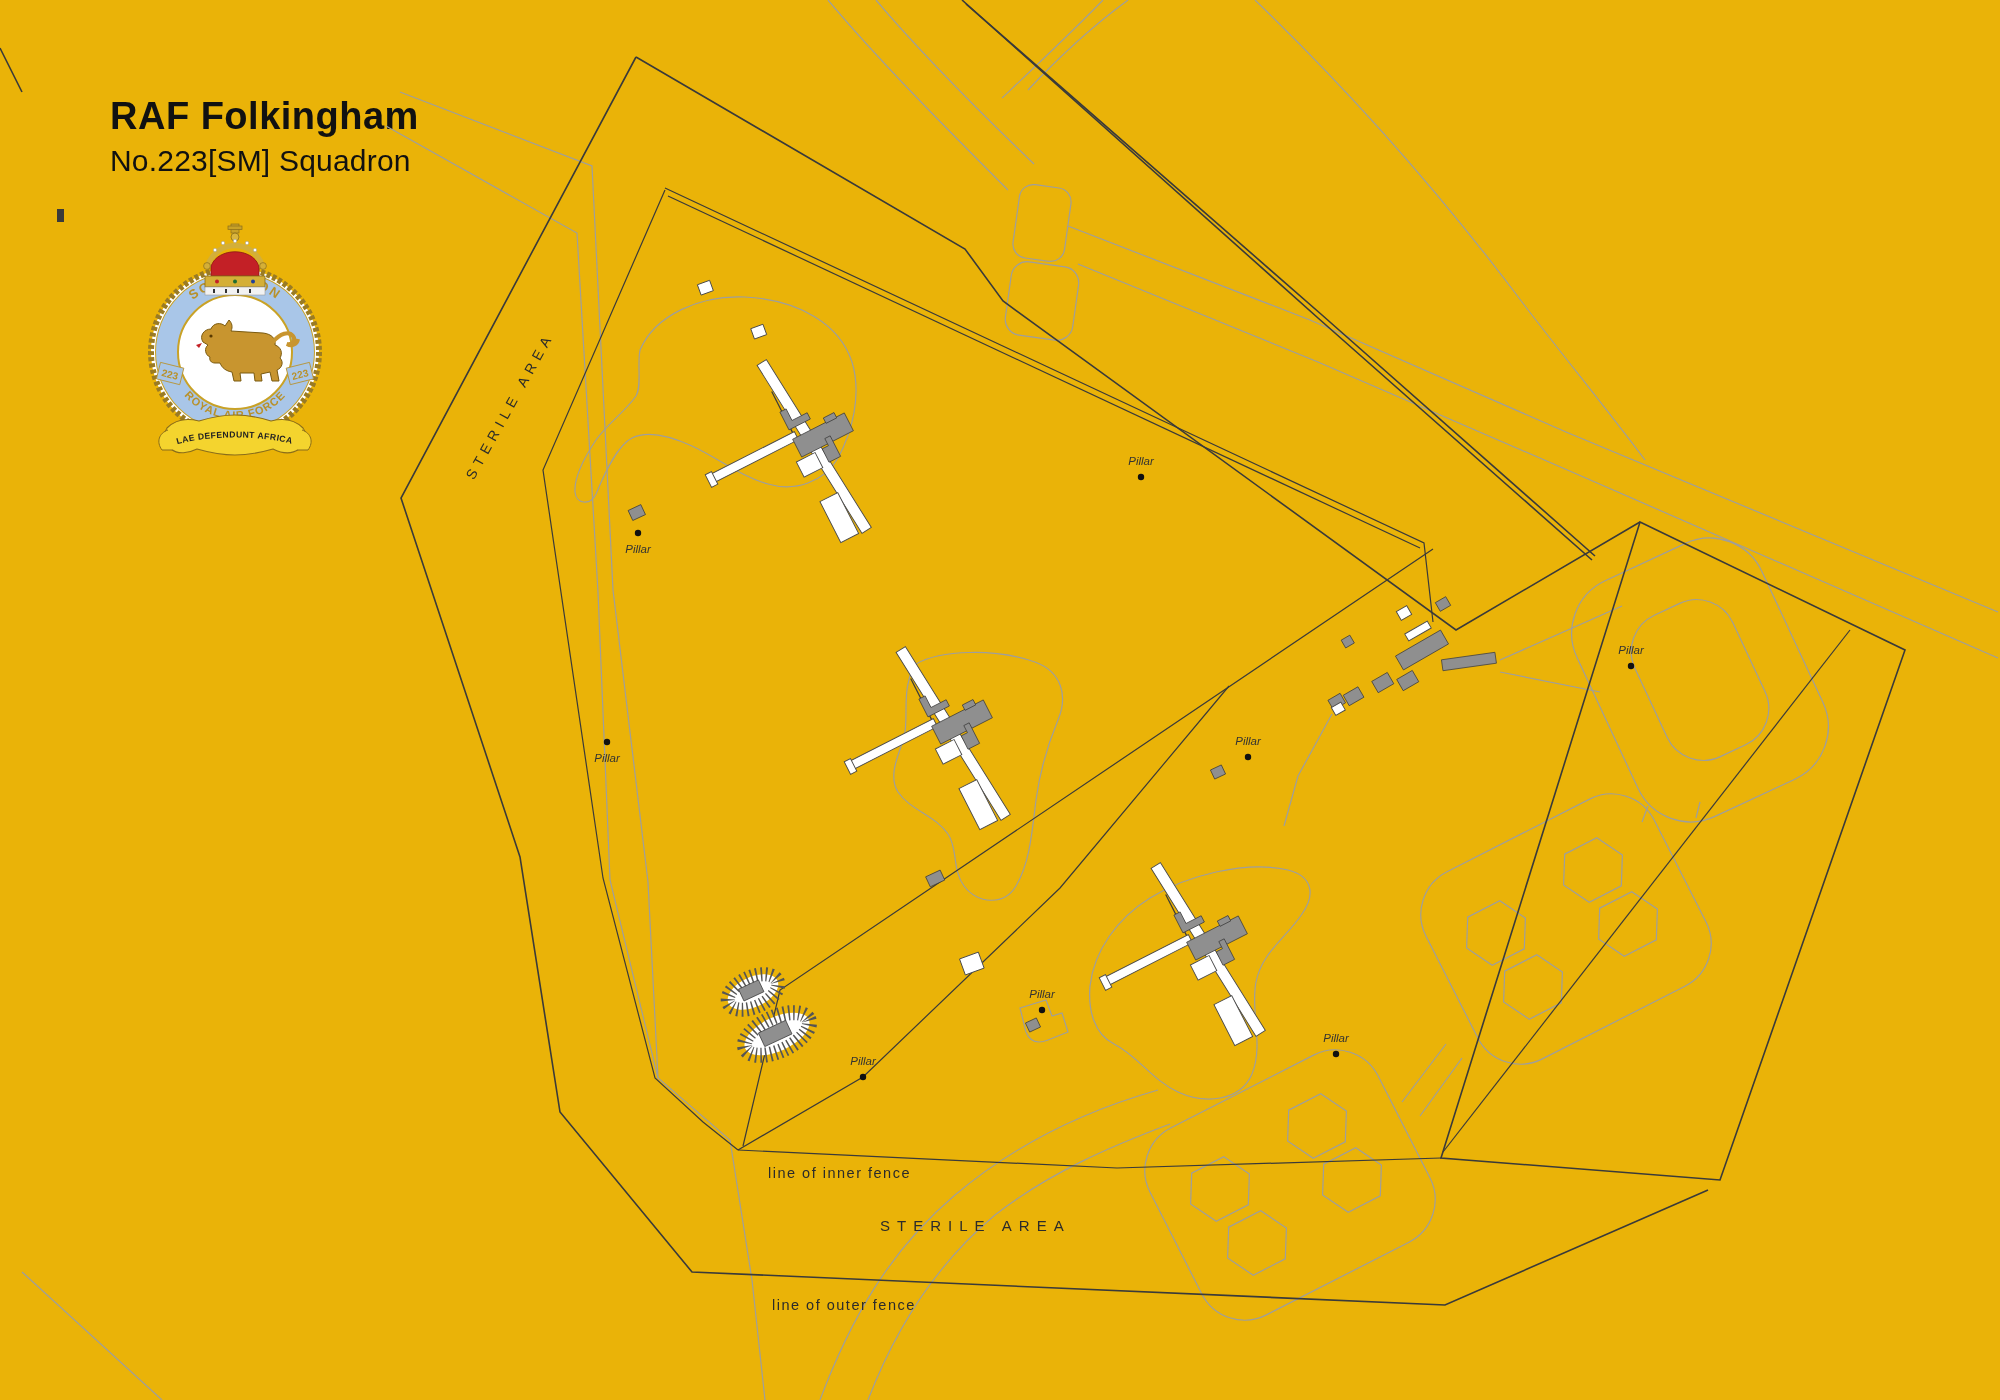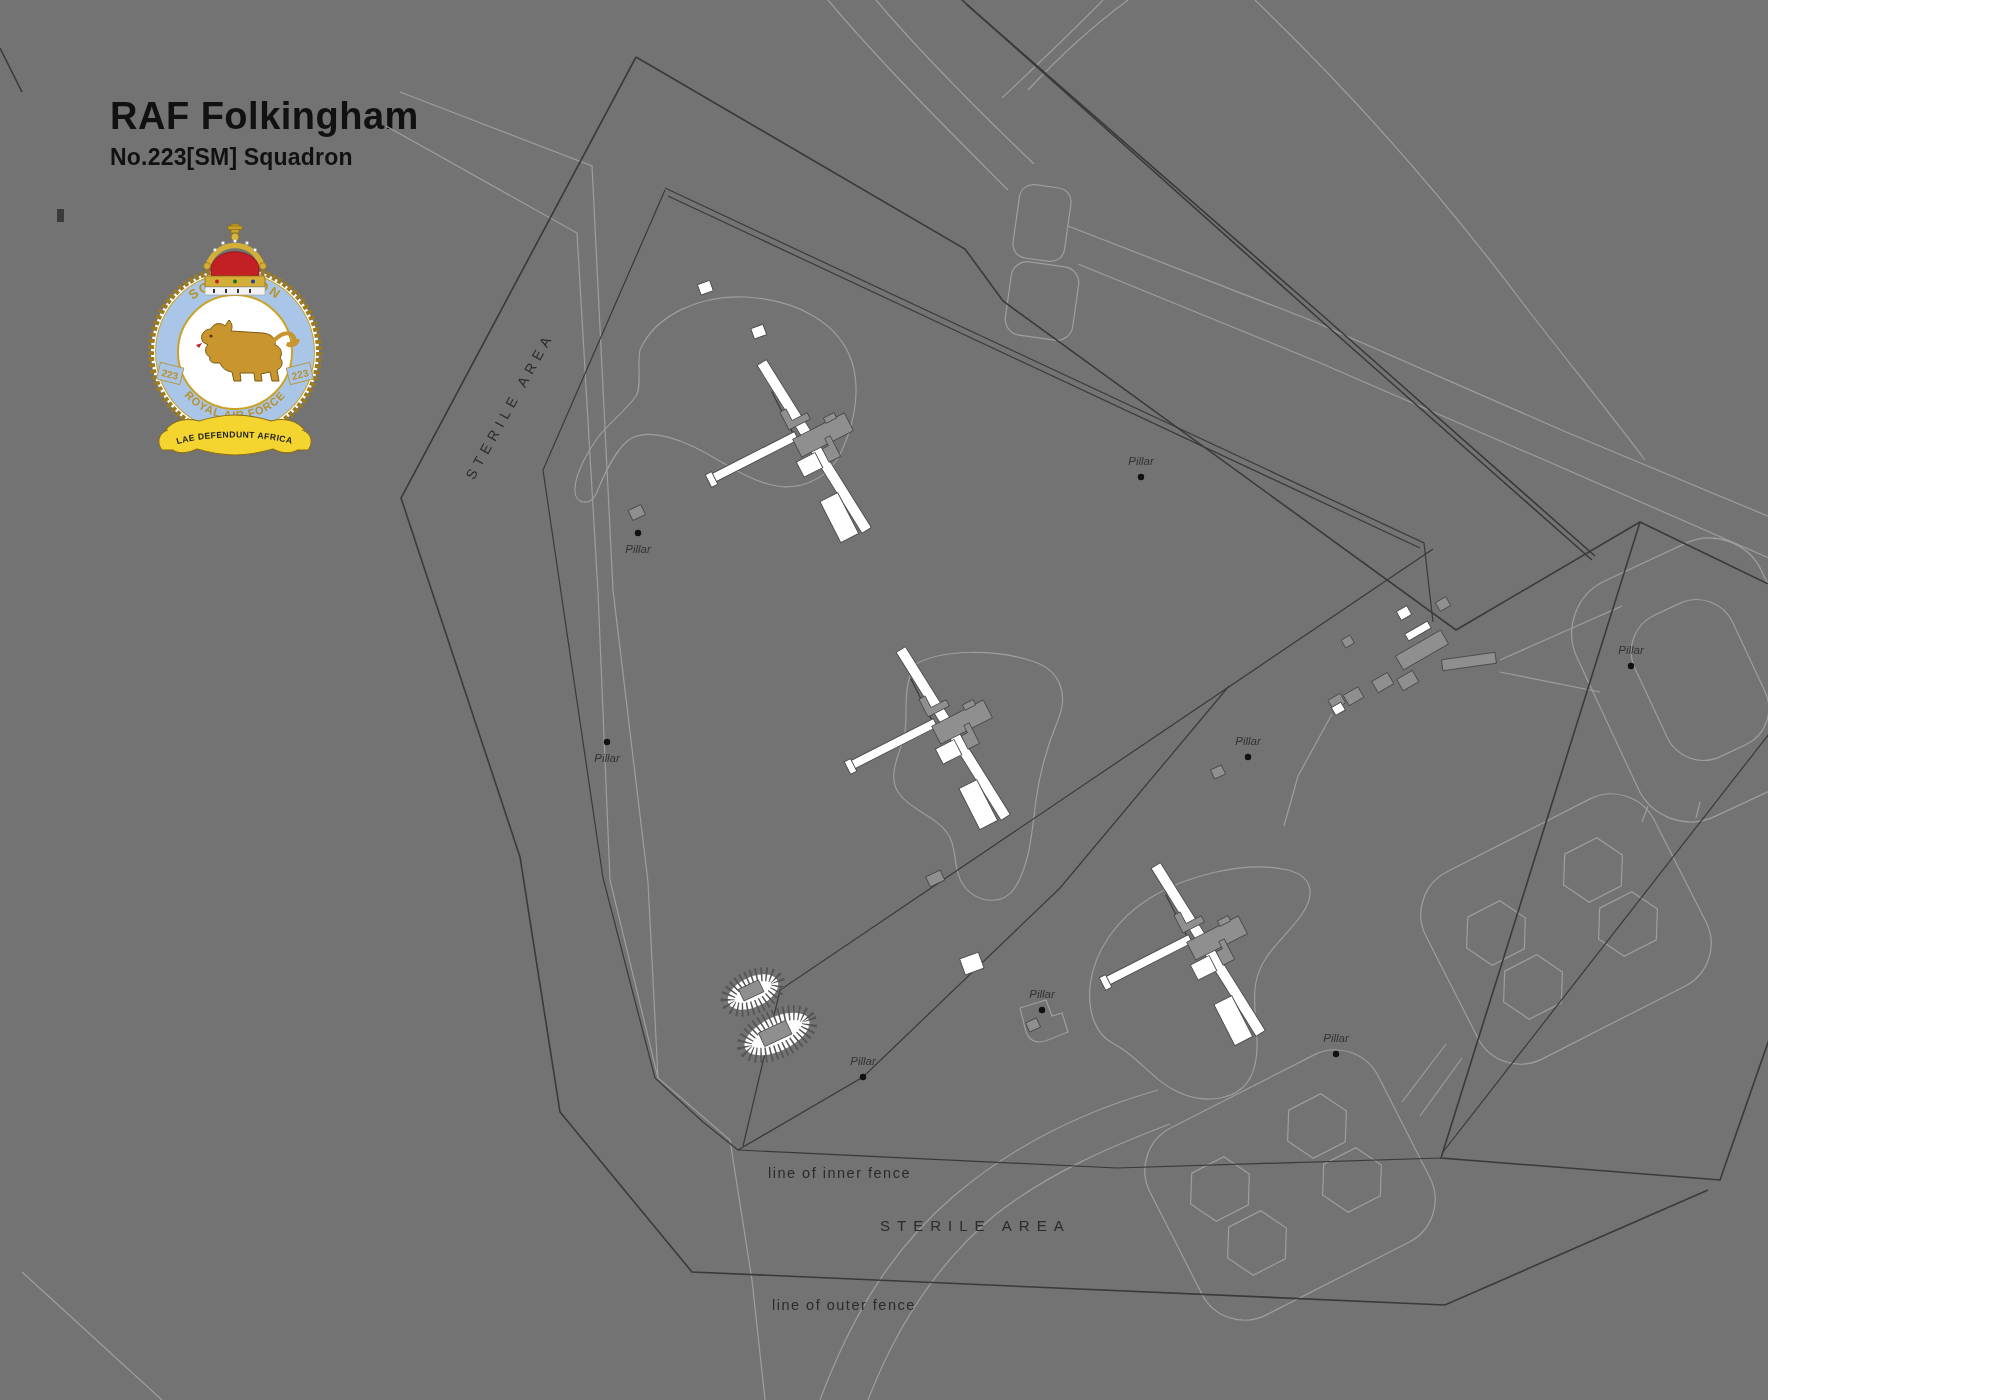--- a/index.html
+++ b/index.html
@@ -1,25 +1,25 @@
 <!DOCTYPE html>
 <html style="--fence-dark: #3a3a3a; --road-light: #9e9e9e; --bld: #8f8f8f;"><head>
 <meta charset="utf-8">
 <style>
   :root{
     --fence-dark:#3a3a3a; --road-light:#9e9e9e; --bld:#8f8f8f;
     --ink:#2b2b2b; --crest-blue:#a9c6e8; --crest-gold:#c9a227;
     --crest-red:#c32026; --scroll-yel:#f4d42e; --lion:#c8952f;
   }
   html,body{margin:0;padding:0;background:#fff;}
-  .stage{position:relative;width:1768px;height:1400px;background:#737373;overflow:hidden;
+  .stage{position:relative;width:2000px;height:1400px;background:#eab308;overflow:hidden;
          font-family:"Liberation Sans", sans-serif;}
   .hdr{position:absolute;left:110px;top:96px;color:#111;}
   .hdr h1{margin:0;font-size:38px;font-weight:700;letter-spacing:.5px;line-height:1.1;}
-  .hdr h2{margin:6px 0 8px 0;font-size:23px;font-weight:700;letter-spacing:.2px;}
+  .hdr h2{margin:6px 0 8px 0;font-size:30px;font-weight:400;letter-spacing:.2px;}
   svg text{font-family:"Liberation Sans", sans-serif;}
   .maplabel{fill:var(--ink);font-size:14.5px;letter-spacing:1.5px;}
   .sterile{fill:var(--ink);font-size:15px;letter-spacing:7px;}
   .pillarlbl{fill:#333;font-size:11.5px;font-style:italic;}
   .ln-d{stroke:var(--fence-dark);stroke-width:1.6;fill:none;}
   .ln-d2{stroke:var(--fence-dark);stroke-width:1.2;fill:none;}
   .ln-l{stroke:var(--road-light);stroke-width:1.2;fill:none;}
   .bld{fill:var(--bld);stroke:#3a3a3a;stroke-width:.7;}
   .hollow{fill:#fff;stroke:#4a4a4a;stroke-width:.9;}
 </style>

